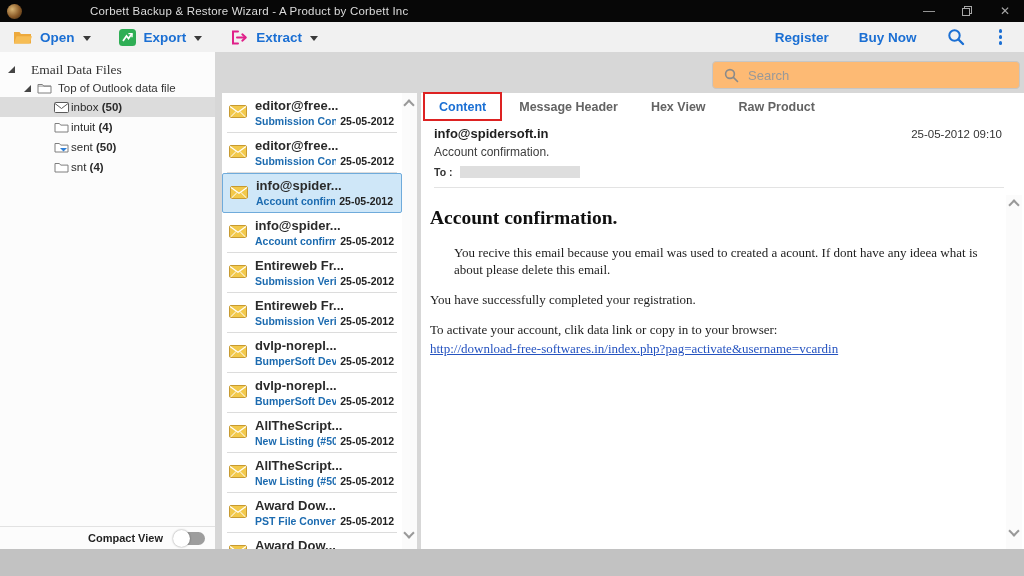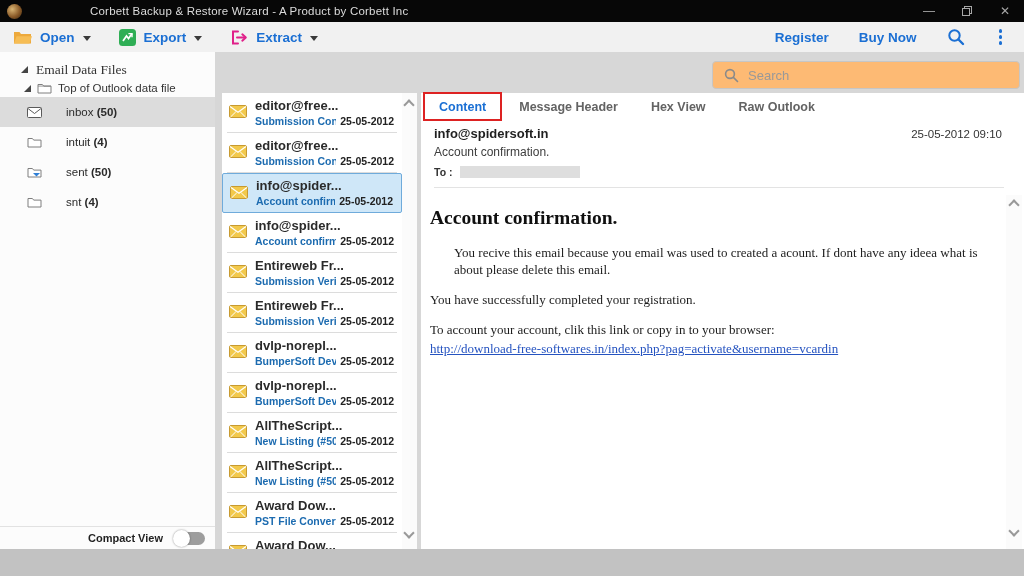--- a/index.html
+++ b/index.html
@@ -43,24 +43,24 @@
   .searchbox { position:absolute; left:712px; top:61px; width:308px; height:28px; background:#fdba74;
                border:1px solid #c6c6c6; border-radius:4px; display:flex; align-items:center;
                padding-left:11px; gap:9px; }
   .searchbox input { border:none; outline:none; flex:1; font-size:13px; color:#444;
                      font-family:"Liberation Sans",sans-serif; background:transparent; }
   .searchbox input::placeholder { color:#999; }
 
   
   .tree-inner { padding-top:8px; }
   .t-row { display:flex; align-items:center; cursor:pointer; }
-  .t-root { height:19px; padding-left:21px; gap:8px; font-family:"Liberation Serif",serif;
+  .t-root { height:19px; padding-left:8px; gap:16px; font-family:"Liberation Serif",serif;
             font-size:13.5px; color:#333; }
   .t-parent { height:18px; padding-left:24px; gap:6px; font-size:11.5px; color:#333; }
-  .t-child { height:30px; padding-left:27px; gap:24px; font-size:11.5px; color:#2b2b2b; }
+  .t-child { height:20px; padding-left:54px; gap:2px; font-size:11.5px; color:#2b2b2b; }
   .t-child.selected { background:#dcdcdc; }
   .t-count { font-weight:700; }
   .tri { width:0; height:0; border-bottom:7px solid #454545; border-left:7px solid transparent; flex:0 0 auto; }
   .compact-row { position:absolute; left:0; bottom:0; width:215px; height:23px; border-top:1px solid #e2e2e2;
                  background:#fcfcfc; display:flex; align-items:center; justify-content:flex-end;
                  gap:12px; padding-right:10px; }
   .compact-label { font-size:11px; font-weight:700; color:#1f1f1f; }
   .switch { width:30px; height:13px; background:#9d9d9d; border-radius:7px; position:relative; cursor:pointer; }
   .switch .knob { position:absolute; left:-2px; top:-2px; width:17px; height:17px; border-radius:50%;
                   background:#fff; box-shadow:0 0 2px rgba(0,0,0,.45); }
@@ -389,39 +389,39 @@
   <span class="chev chev-down" style="bottom:12px;"></span>
 </div>
 
 <div class="content">
   <div class="tabs">
     <span class="annotation-box">
       <span class="tab active">Content</span>
     </span>
     <span class="tab">Message Header</span>
     <span class="tab gap">Hex View</span>
-    <span class="tab gap">Raw Outlook</span>
+    <span class="tab gap">Raw Product</span>
   </div>
 
   <div class="msg-header">
     <div class="msg-from">info@spidersoft.in</div>
     <div class="msg-datetime">25-05-2012 09:10</div>
     <div class="msg-subject">Account confirmation.</div>
     <div class="msg-to">
       <span class="msg-to-label">To :</span>
       <span class="redacted"></span>
     </div>
     <div class="hr"></div>
   </div>
 
   <div class="msg-body">
     <div class="body-h1">Account confirmation.</div>
     <p class="p1">You recive this email because you email was used to created a acount. If dont have any ideea what is about please delete this email.</p>
     <p>You have successfully completed your registration.</p>
-    <p class="p3">To account your account, clik this link or copy in to your browser:</p>
+    <p class="p3">To activate your account, clik data link or copy in to your browser:</p>
     <span class="body-link">http://download-free-softwares.in/index.php?pag=activate&amp;username=vcardin</span>
   </div>
 
   <div class="content-scroll">
     <span class="chev chev-up" style="top:6px;left:4px;"></span>
     <span class="chev chev-down" style="bottom:14px;left:4px;"></span>
   </div>
 </div>
 
 <div class="bottom-bar"></div>

